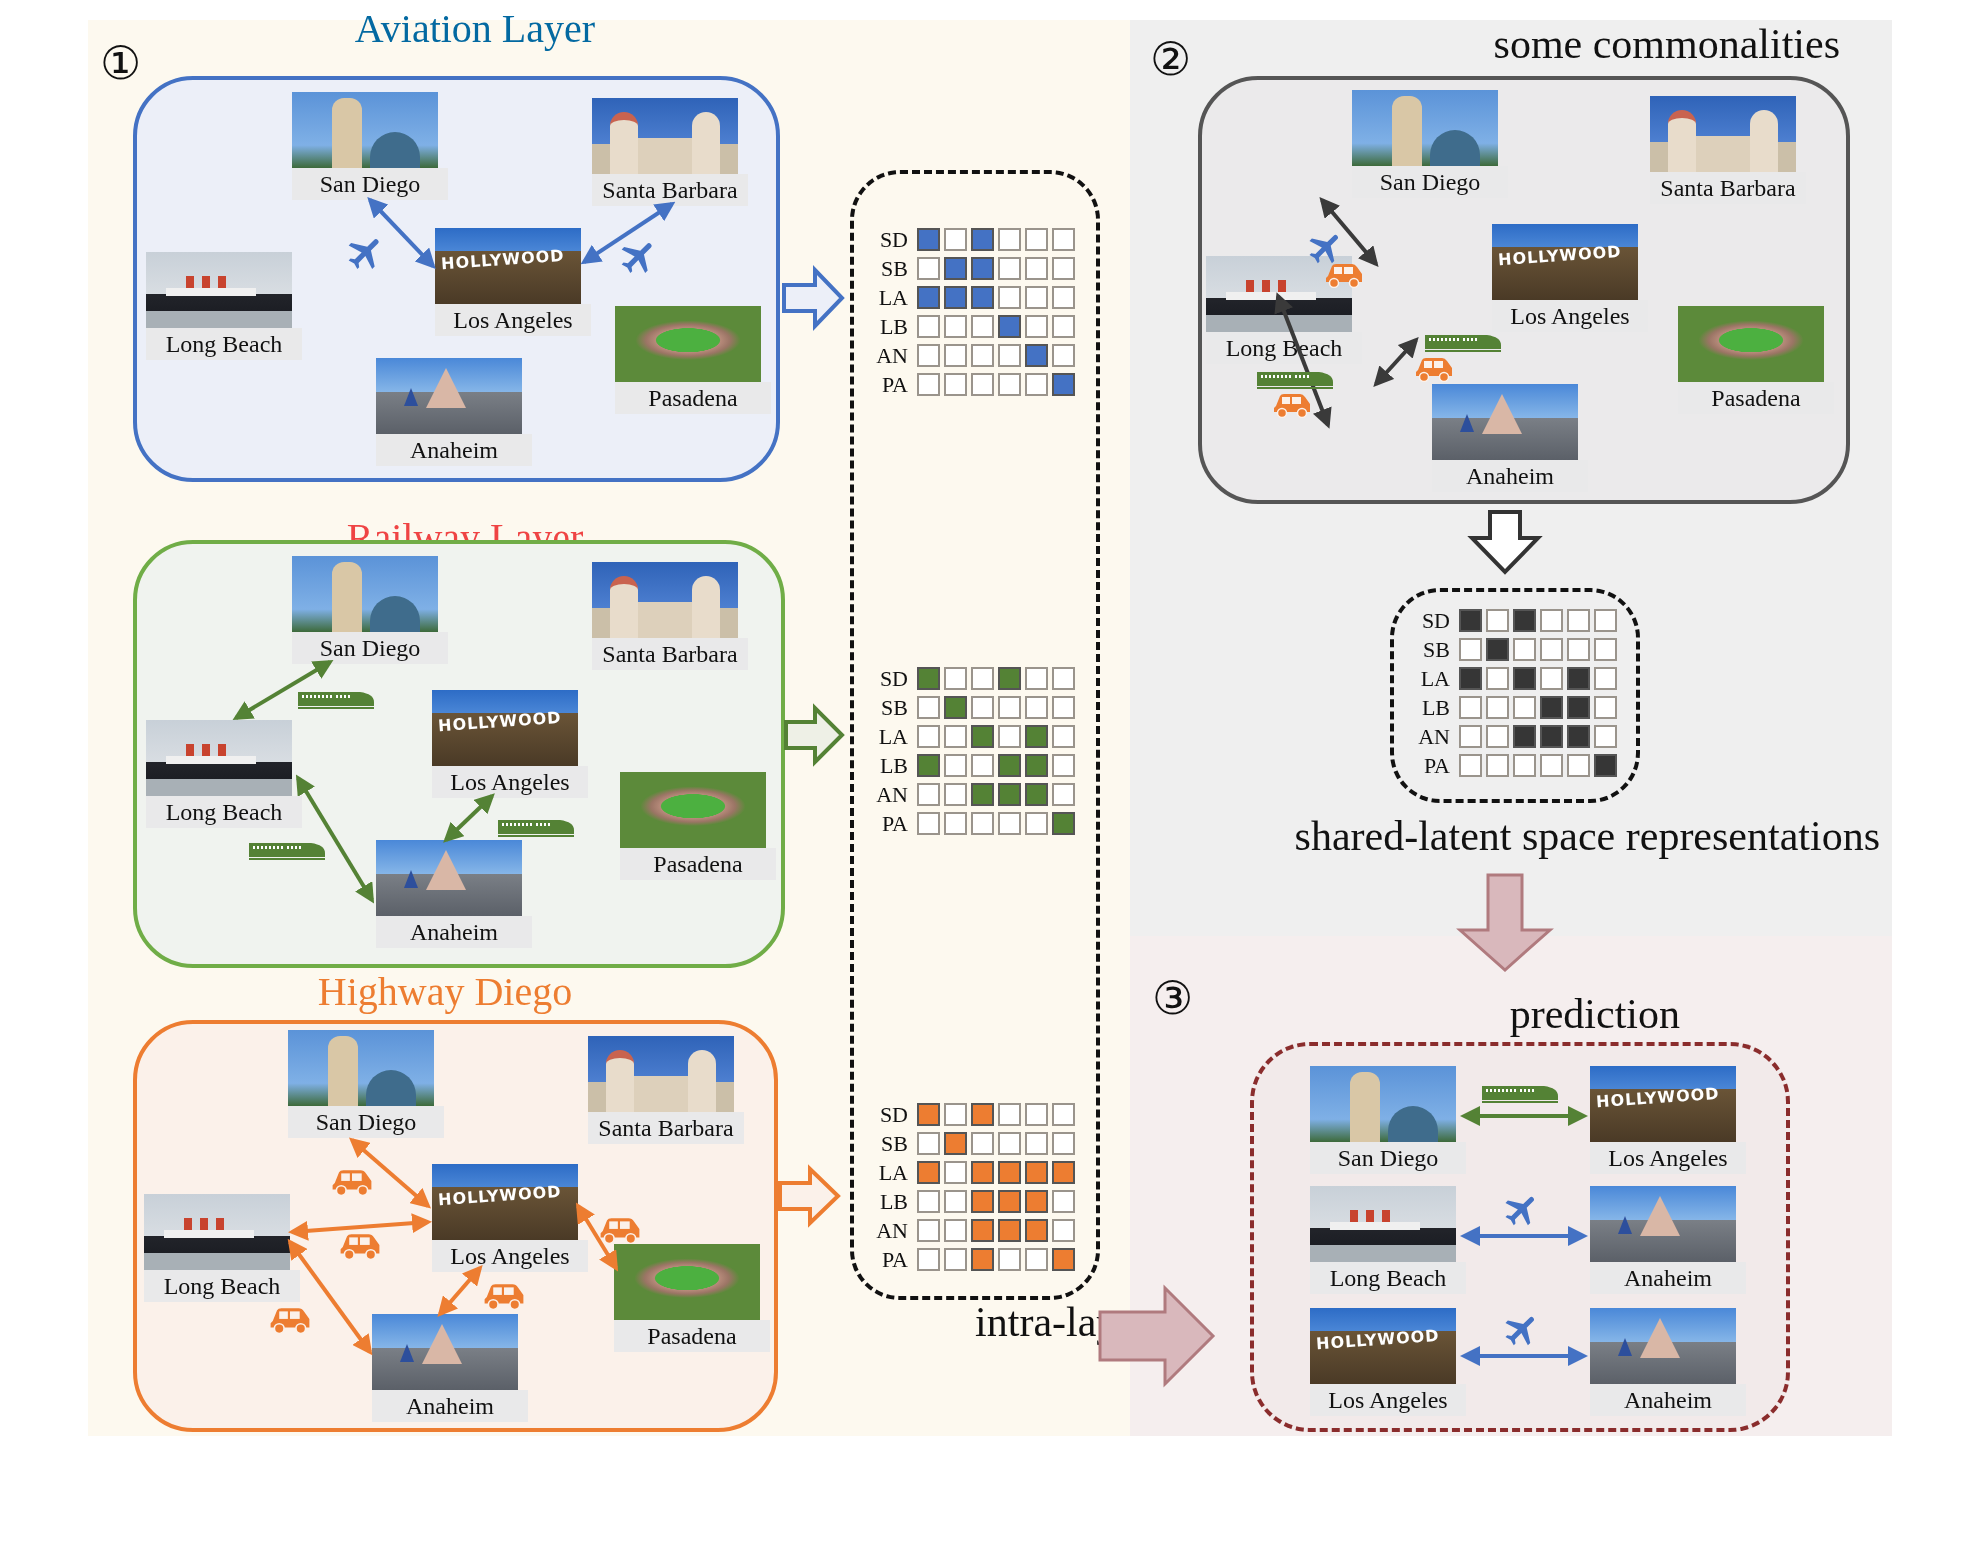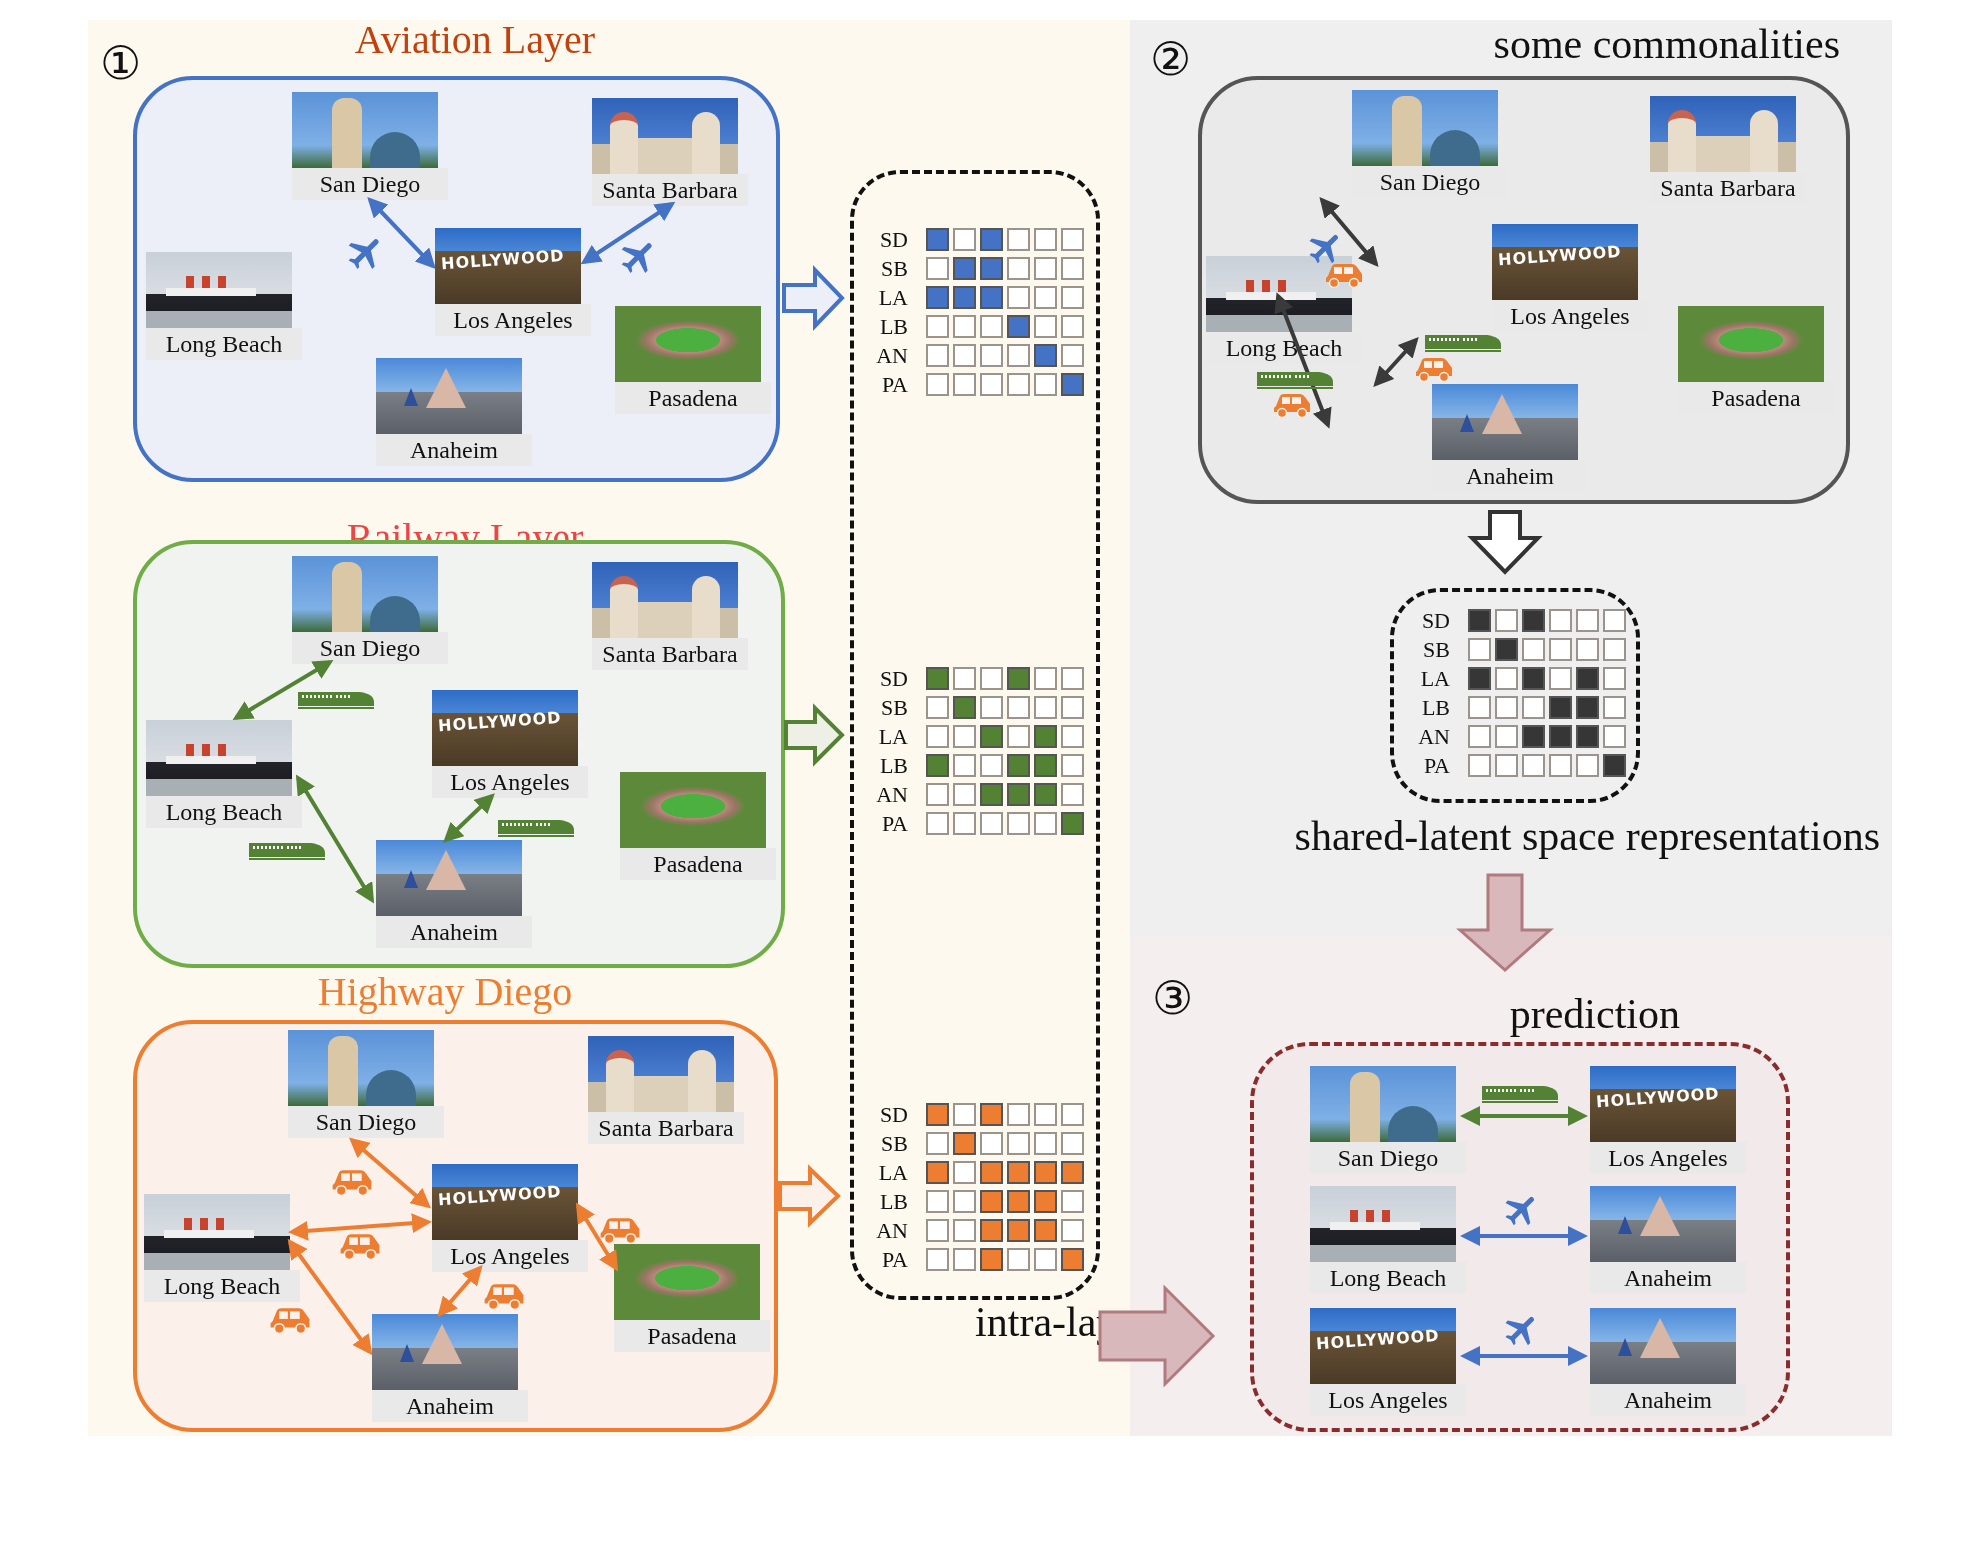--- a/index.html
+++ b/index.html
@@ -25,38 +25,38 @@
   .img-la::before{content:"HOLLYWOOD";position:absolute;left:6px;top:22px;color:#fff;font-family:"DejaVu Sans",sans-serif;font-weight:bold;font-size:16px;letter-spacing:1px;transform:rotate(-4deg);}
   .img-lb{background:linear-gradient(#c8d0d8 0%,#d8dde2 55%,#22242a 55%,#1c1e24 78%,#a8b0b6 78%);}
   .img-lb::before{content:"";position:absolute;left:40px;top:24px;width:8px;height:18px;background:#c8432e;box-shadow:16px 0 0 #c8432e,32px 0 0 #c8432e;}
   .img-lb::after{content:"";position:absolute;left:20px;top:36px;width:90px;height:8px;background:#f0f0f0;}
   .img-an{background:linear-gradient(#4a88d8 0%,#86b6e8 45%,#7a7f86 45%,#5b6068 100%);}
   .img-an::before{content:"";position:absolute;left:50px;top:10px;width:40px;height:40px;background:#d9b7a6;clip-path:polygon(50% 0,100% 100%,0 100%);}
   .img-an::after{content:"";position:absolute;left:28px;top:30px;width:14px;height:18px;background:#2d4f9c;clip-path:polygon(50% 0,100% 100%,0 100%);box-shadow:60px 0 0 #2d4f9c;}
   .img-pa{background:radial-gradient(ellipse 36% 26% at 50% 45%,#4cb040 60%,#b68a7a 62%,#9b7565 80%,#5c8a3a 100%);}
   .matrix-box{border:4px dashed #111;border-radius:50px;box-sizing:border-box;}
   .mrow{display:flex;align-items:center;height:29px;}
-  .mlab{width:40px;text-align:right;font-size:22px;padding-right:18px;}
+  .mlab{width:40px;text-align:right;font-size:22px;padding-right:9px;}
   .cell{width:23px;height:23px;border:2px solid #9a948c;margin-right:4px;box-sizing:border-box;background:#fff;}
   .big-label{font-size:42px;text-align:right;white-space:nowrap;}
   .pred-box{border:4px dashed #8a2c2c;border-radius:60px;box-sizing:border-box;}
   svg.overlay{position:absolute;left:0;top:0;width:1972px;height:1544px;pointer-events:none;}
 </style>
 </head>
 <body>
 
 <div class="abs bg-left"></div>
 <div class="abs bg-rt"></div>
 <div class="abs bg-rb"></div>
 
 <div class="abs circ" style="left:100px;top:40px;">①</div>
 <div class="abs circ" style="left:1150px;top:36px;">②</div>
 <div class="abs circ" style="left:1152px;top:975px;">③</div>
 
-<div class="abs layer-title" style="left:300px;top:16px;width:350px;color:#c2410c;">Aviation Layer</div>
+<div class="abs layer-title" style="left:300px;top:5px;width:350px;color:#0369a1;">Aviation Layer</div>
 <div class="abs layer-title" style="left:290px;top:514px;width:350px;color:#ef4444;">Railway Layer</div>
 <div class="abs layer-title" style="left:270px;top:968px;width:350px;color:#ed7d31;">Highway Diego</div>
 
 <div class="abs layer-box" style="left:133px;top:76px;width:647px;height:406px;border-color:#4472c4;background:#eceff8;"></div>
 <div class="abs layer-box" style="left:133px;top:540px;width:652px;height:428px;border-color:#70ad47;background:#f0f3ef;"></div>
 <div class="abs layer-box" style="left:133px;top:1020px;width:645px;height:412px;border-color:#ed7d31;background:#fbf1ea;"></div>
 
 <div class="abs" style="left:1200px;top:20px;width:640px;">
   <div class="big-label">some commonalities</div>
 </div>

